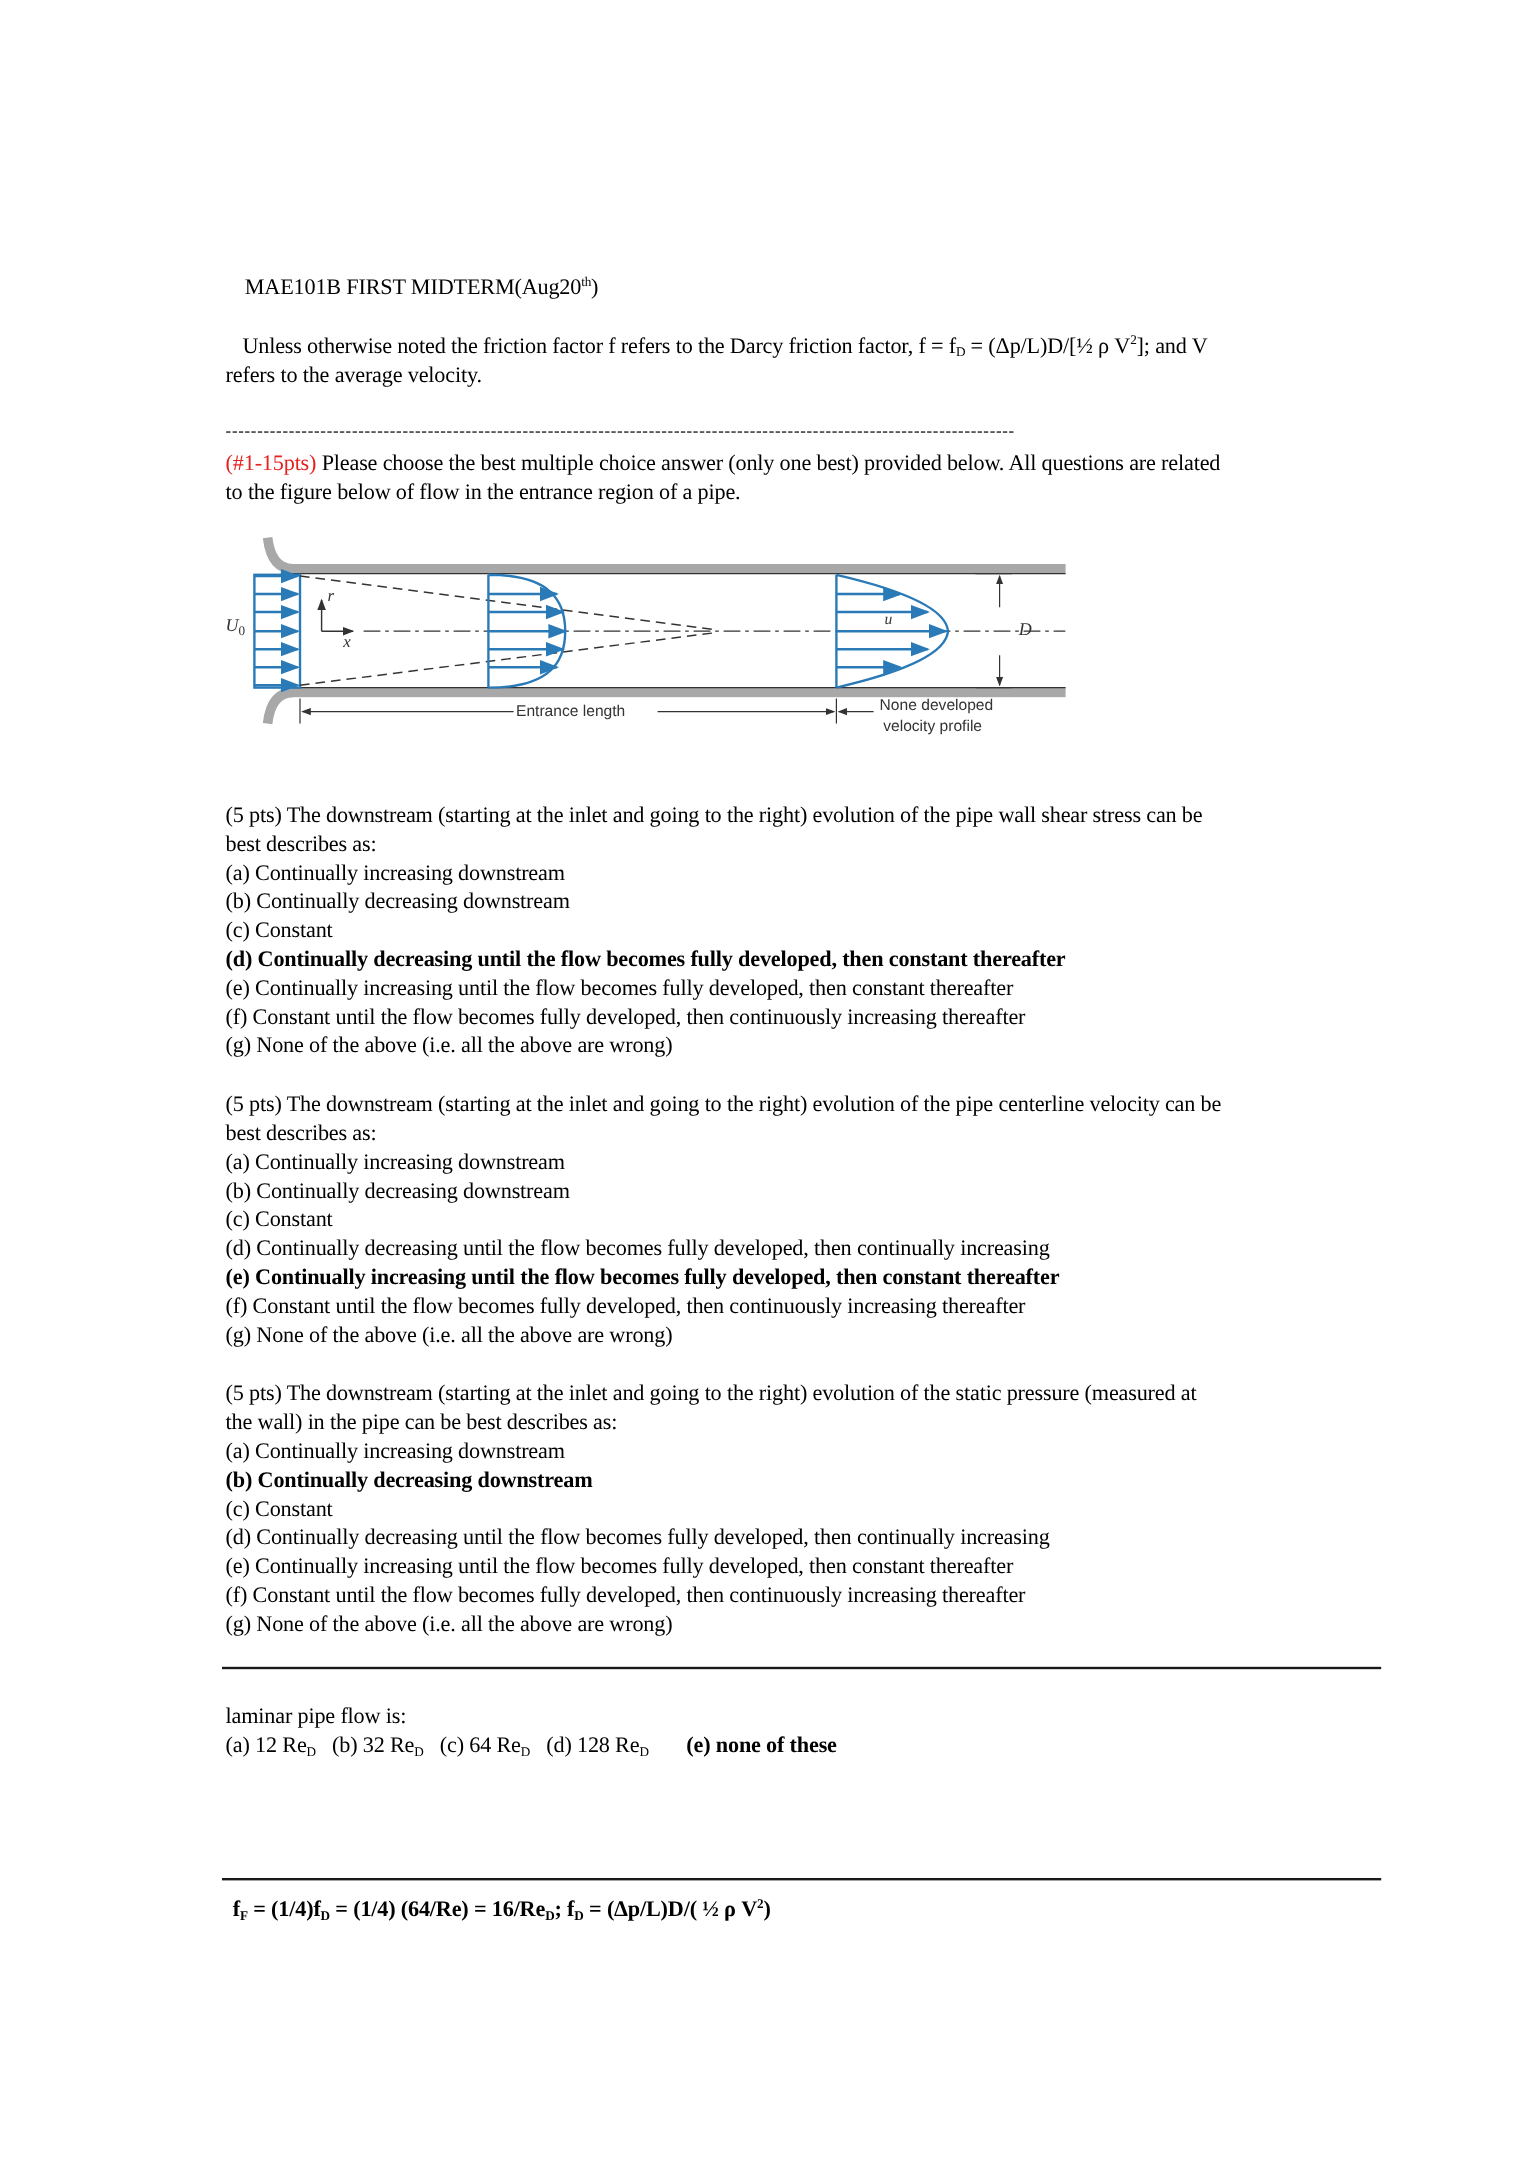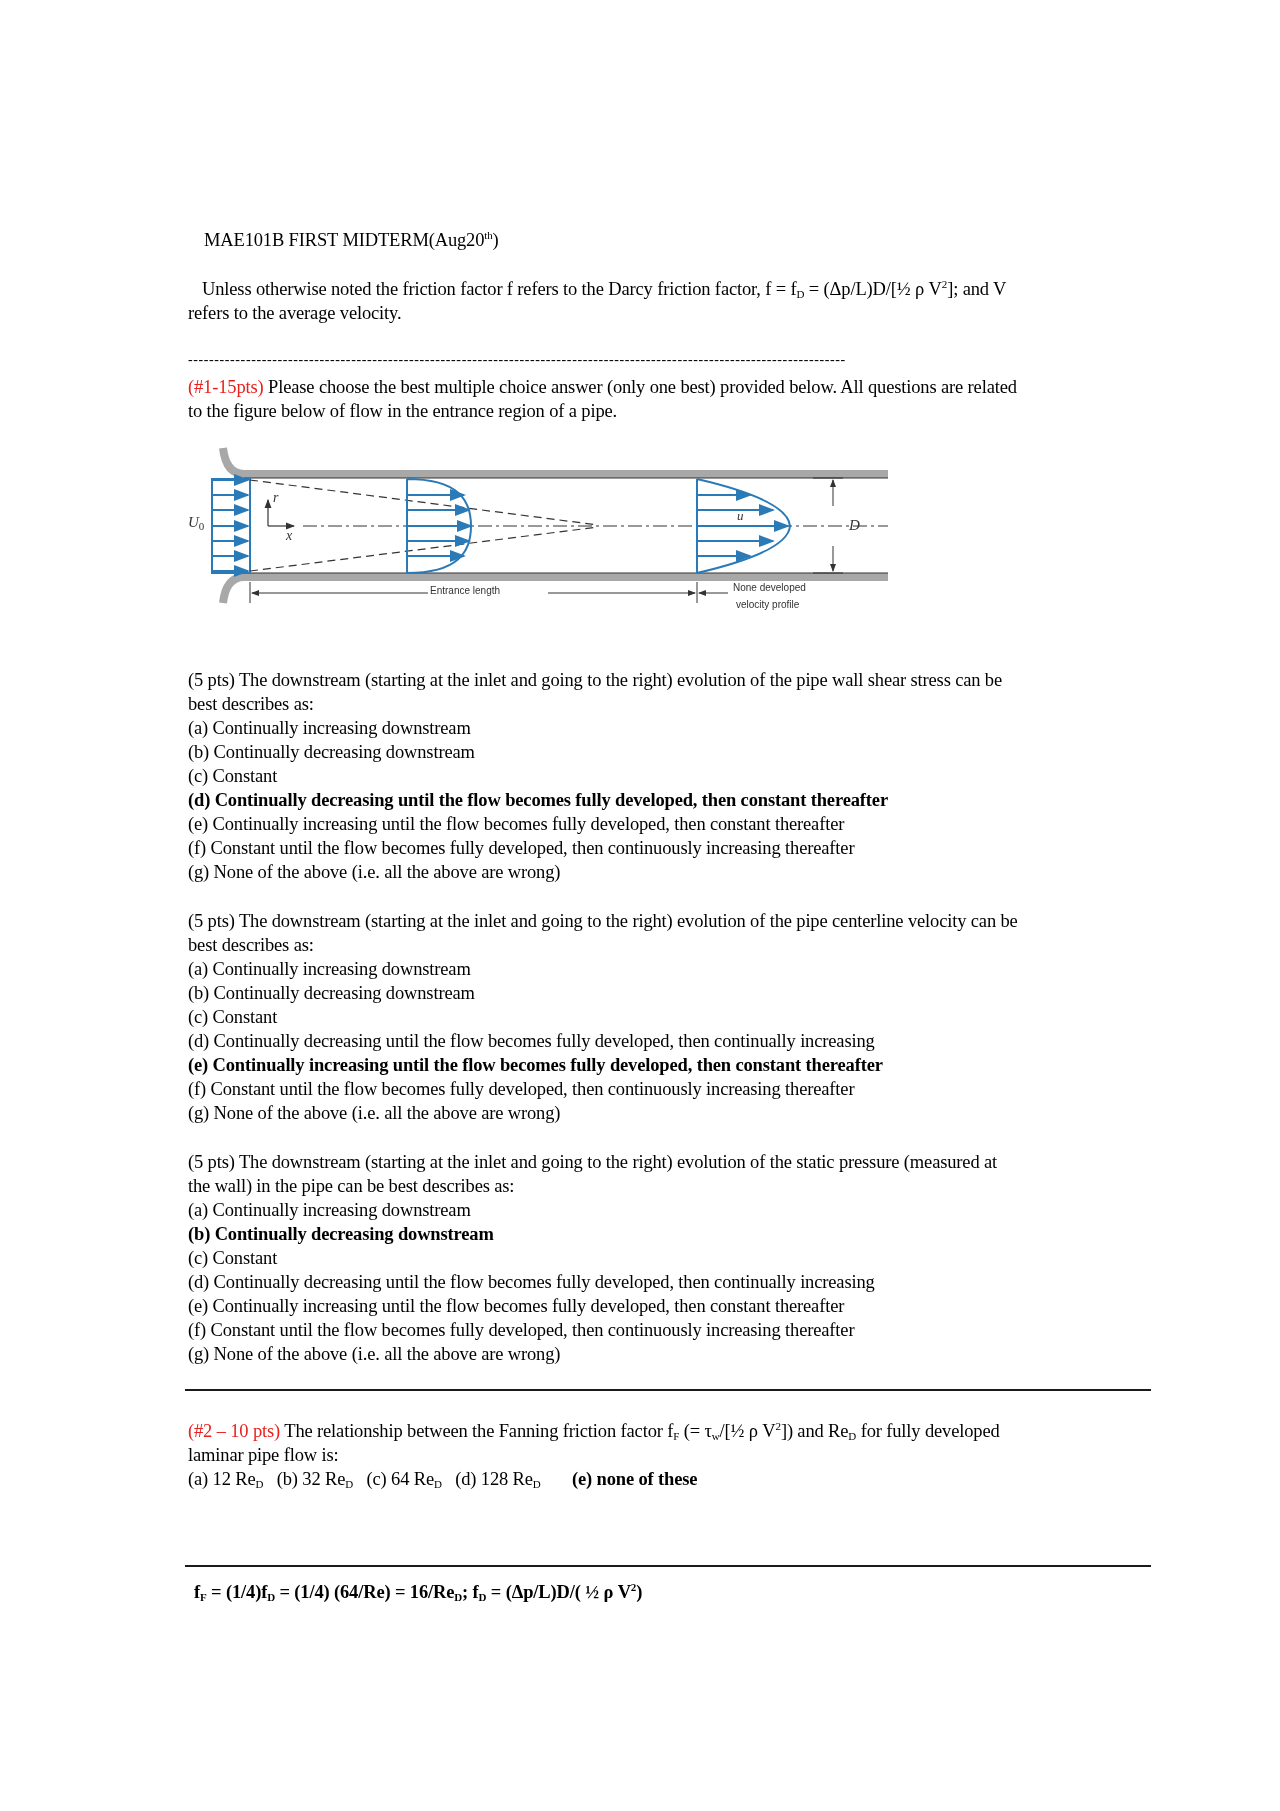--- a/index.html
+++ b/index.html
@@ -8,21 +8,21 @@
   .page { position: absolute; left: 188px; top: 0; width: 970px; }
   .line { font-size: 18.5px; line-height: 24px; white-space: nowrap; letter-spacing: -0.15px; }
   .abs { position: absolute; left: 0; }
   .red { color: #e8211f; text-align: center; }
   .bold { font-weight: bold; }
   sub { font-size: 11px; vertical-align: -3px; line-height: 0; }
   sup { font-size: 11px; vertical-align: 7px; line-height: 0; }
   .dashes { letter-spacing: 0.6px; font-size: 14px; color: #000; overflow: hidden; width: 875px; white-space: nowrap; }
   .rule { position: absolute; left: -3px; width: 966px; height: 2px; background: #1a1a1a; }
   .figure { position: absolute; left: 0; top: 440px; width: 700px; height: 190px; }
-  .fig-label { position: absolute; font-family: "Liberation Sans", "DejaVu Sans", sans-serif; color: #333; font-size: 10px; }
+  .fig-label { position: absolute; font-family: "Liberation Sans", "DejaVu Sans", sans-serif; color: #333; font-size: 13px; }
   .fig-italic { position: absolute; font-family: "Liberation Serif", serif; font-style: italic; color: #333; font-size: 14px; }
 </style>
 </head>
 <body>
 
 <div class="page">
 
   <div class="line abs" style="top:228px;margin-left:16px;">
     <span>MAE101B FIRST MIDTERM(Aug20</span><sup>th</sup><span>)</span>
   </div>
@@ -147,23 +147,20 @@
     <div class="line">(c) Constant</div>
     <div class="line">(d) Continually decreasing until the flow becomes fully developed, then continually increasing</div>
     <div class="line">(e) Continually increasing until the flow becomes fully developed, then constant thereafter</div>
     <div class="line">(f) Constant until the flow becomes fully developed, then continuously increasing thereafter</div>
     <div class="line">(g) None of the above (i.e. all the above are wrong)</div>
   </div>
 
   <div class="rule" style="top:1389px;"></div>
 
   <div class="abs" style="top:1419px;">
-    <div class="line">
-      <span class="red">(#2 – 10 pts)</span><span> The relationship between the Fanning friction factor f</span><sub>F</sub><span> (= τ</span><sub>w</sub><span>/[½ ρ V</span><sup>2</sup><span>]) and Re</span><sub>D</sub><span> for fully developed</span>
-    </div>
     <div class="line">laminar pipe flow is:</div>
     <div class="line">
       <span><span>(a) 12 Re</span><sub>D</sub></span>&nbsp;&nbsp;
       <span><span>(b) 32 Re</span><sub>D</sub></span>&nbsp;&nbsp;
       <span><span>(c) 64 Re</span><sub>D</sub></span>&nbsp;&nbsp;
       <span><span>(d) 128 Re</span><sub>D</sub></span>&nbsp;&nbsp;&nbsp;&nbsp;&nbsp;&nbsp;
       <span class="bold">(e) none of these</span>
     </div>
   </div>
 

